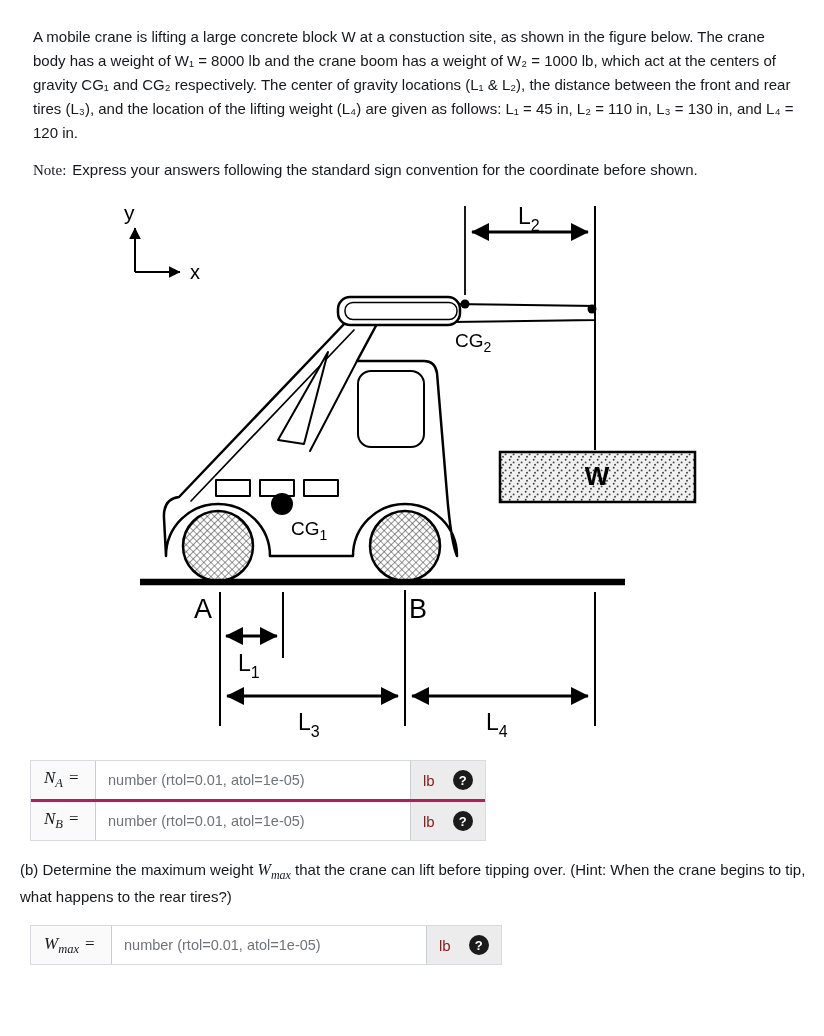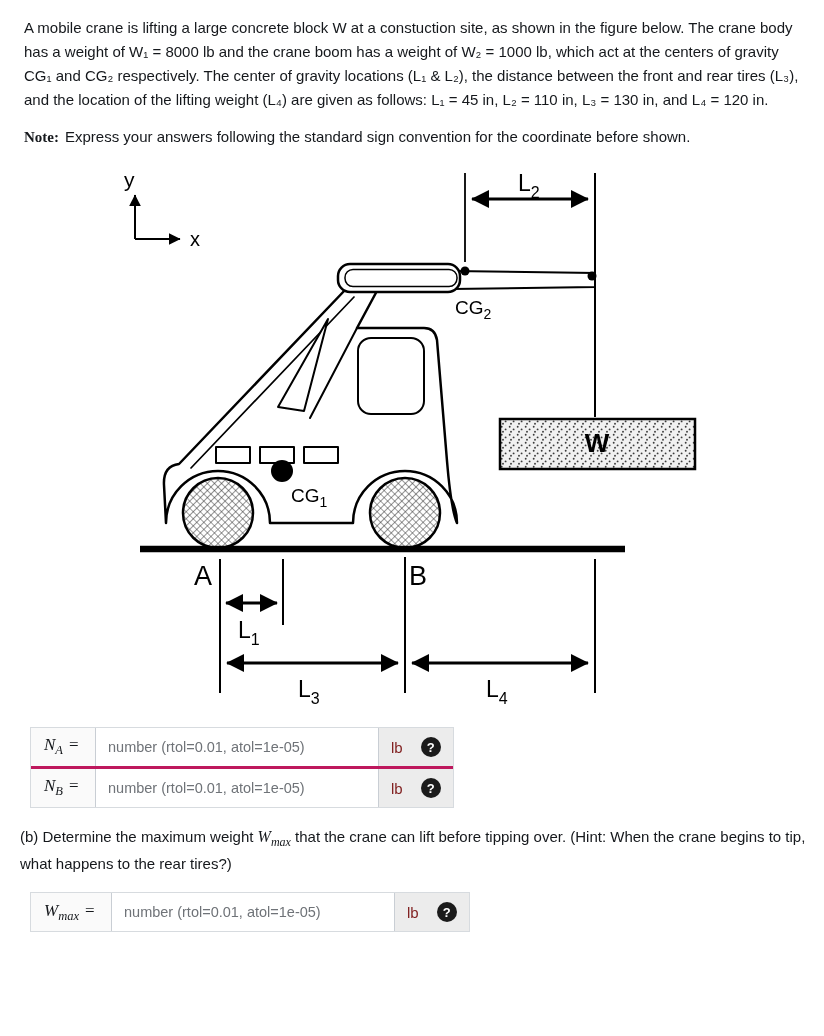--- a/index.html
+++ b/index.html
@@ -1,34 +1,34 @@
 <!DOCTYPE html>
 <html><head>
 <meta charset="utf-8">
 <style>
   html,body{margin:0;padding:0;background:#ffffff;color:#15181c;}
   body{font-family:"Liberation Sans",sans-serif;}
   .page{width:824px;box-sizing:border-box;padding:12px 16px 18px 20px;}
-  p{margin:4px;}
+  p{margin:13px;}
   .stmt{font-size:15px;line-height:1.6;margin-bottom:13px;}
   .note{font-size:15px;line-height:1.6;margin-bottom:0;}
-  .note-label{font-family:"Liberation Serif",serif;font-weight:bold;margin-right:6px;}
+  .note-label{font-family:"Liberation Serif",serif;font-weight:normal;margin-right:6px;}
   .figure{display:block;margin:12px 0 2px 0;}
   .figure text{font-family:"Liberation Sans",sans-serif;fill:#000;}
   .part{font-size:15px;line-height:1.6;margin:16px 0 0 0;}
   .mvar{font-family:"Liberation Serif",serif;font-style:italic;font-size:16px;}
   .mvar sub{font-size:12px;font-style:italic;}
   .ans-group{display:inline-flex;flex-direction:column;border:1px solid #d7dbdf;margin:16px 16px 0 10px;background:#fafafa;}
   .ans-row{display:flex;align-items:center;height:38px;}
   .ans-row + .ans-row{border-top:3px solid #be185d;}
   .ans-label{font-family:"Liberation Serif",serif;font-style:italic;font-size:17px;padding:0 10px 0 13px;min-width:64px;box-sizing:border-box;white-space:nowrap;}
   .ans-label sub{font-size:12.5px;}
   .ans-label .eq{font-style:normal;margin-left:6px;}
   .wide .ans-label{min-width:80px;}
-  .ans-input{width:284px;height:38px;box-sizing:border-box;border:none;border-left:1px solid #c9ced4;border-right:1px solid #c9ced4;padding:0 12px;font-family:"Liberation Sans",sans-serif;font-size:14.5px;color:#343a40;background:#fff;outline:none;}
+  .ans-input{width:316px;height:38px;box-sizing:border-box;border:none;border-left:1px solid #c9ced4;border-right:1px solid #c9ced4;padding:0 12px;font-family:"Liberation Sans",sans-serif;font-size:14.5px;color:#343a40;background:#fff;outline:none;}
   .ans-input::placeholder{color:#6f7378;opacity:1;}
   .ans-tail{display:flex;align-items:center;align-self:stretch;background:#ececec;padding:0 12px 0 12px;}
   .ans-unit{font-size:15px;color:#7f1d1d;margin-right:18px;}
   .help-btn{width:20px;height:20px;border-radius:50%;background:#1b1b1b;color:#fff;border:none;font-family:"Liberation Sans",sans-serif;font-weight:bold;font-size:13px;line-height:1;display:flex;align-items:center;justify-content:center;padding:0;cursor:pointer;}
 </style>
 </head>
 <body>
 
 <div class="page">
 

